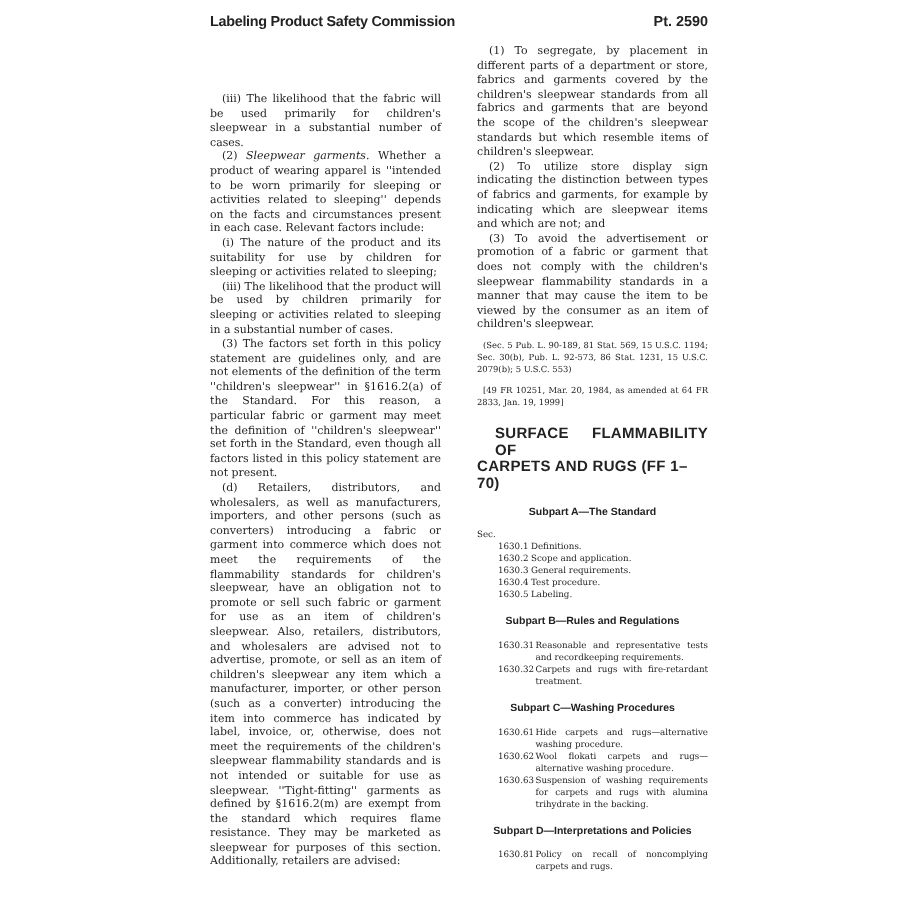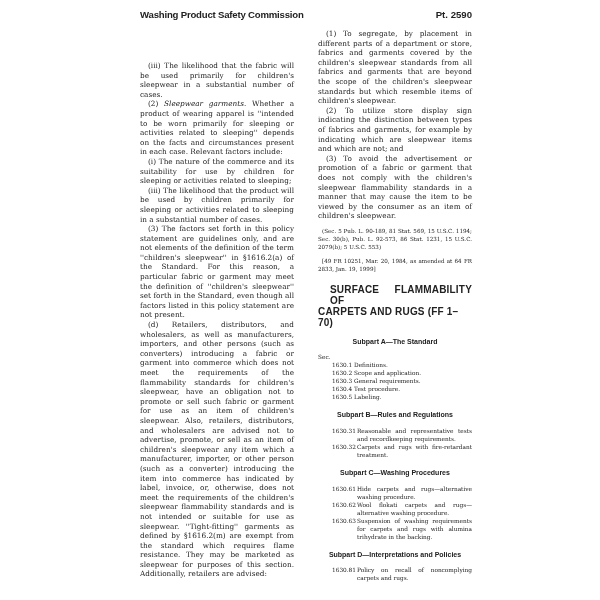--- a/index.html
+++ b/index.html
@@ -16,27 +16,27 @@
   .sub { font-family:"Liberation Sans", sans-serif; font-weight:bold; font-size:7px; text-align:center; margin:9px 0 7px 0; }
   .toc { font-size:5.8px; line-height:8px; }
   .toc .row { display:flex; padding-left:14px; text-indent:-14px; }
   .toc .num { display:inline-block; width:22px; flex:none; text-indent:0; }
   .toc .txt { flex:1; text-indent:0; }
   .pg { position:absolute; left:289px; top:568px; font-size:13px; font-family:"Liberation Sans", sans-serif;margin-top:36px; }
 </style>
 </head>
 <body>
 
-<div class="hdr-left">Washing Product Safety Commission</div>
+<div class="hdr-left">Labeling Product Safety Commission</div>
 <div class="hdr-right">Pt. 2590</div>
 
 <div class="col left">
   <p>(iii) The likelihood that the fabric will be used primarily for children's sleepwear in a substantial number of cases.</p>
   <p><span>(2) </span><i>Sleepwear garments.</i><span> Whether a product of wearing apparel is ''intended to be worn primarily for sleeping or activities related to sleeping'' depends on the facts and circumstances present in each case. Relevant factors include:</span></p>
-  <p>(i) The nature of the commerce and its suitability for use by children for sleeping or activities related to sleeping;</p>
+  <p>(i) The nature of the product and its suitability for use by children for sleeping or activities related to sleeping;</p>
   <p>(iii) The likelihood that the product will be used by children primarily for sleeping or activities related to sleeping in a substantial number of cases.</p>
   <p>(3) The factors set forth in this policy statement are guidelines only, and are not elements of the definition of the term ''children's sleepwear'' in §1616.2(a) of the Standard. For this reason, a particular fabric or garment may meet the definition of ''children's sleepwear'' set forth in the Standard, even though all factors listed in this policy statement are not present.</p>
   <p>(d) Retailers, distributors, and wholesalers, as well as manufacturers, importers, and other persons (such as converters) introducing a fabric or garment into commerce which does not meet the requirements of the flammability standards for children's sleepwear, have an obligation not to promote or sell such fabric or garment for use as an item of children's sleepwear. Also, retailers, distributors, and wholesalers are advised not to advertise, promote, or sell as an item of children's sleepwear any item which a manufacturer, importer, or other person (such as a converter) introducing the item into commerce has indicated by label, invoice, or, otherwise, does not meet the requirements of the children's sleepwear flammability standards and is not intended or suitable for use as sleepwear. ''Tight-fitting'' garments as defined by §1616.2(m) are exempt from the standard which requires flame resistance. They may be marketed as sleepwear for purposes of this section. Additionally, retailers are advised:</p>
 </div>
 
 <div class="col right">
   <p>(1) To segregate, by placement in different parts of a department or store, fabrics and garments covered by the children's sleepwear standards from all fabrics and garments that are beyond the scope of the children's sleepwear standards but which resemble items of children's sleepwear.</p>
   <p>(2) To utilize store display sign indicating the distinction between types of fabrics and garments, for example by indicating which are sleepwear items and which are not; and</p>
   <p>(3) To avoid the advertisement or promotion of a fabric or garment that does not comply with the children's sleepwear flammability standards in a manner that may cause the item to be viewed by the consumer as an item of children's sleepwear.</p>
   <p class="cite">(Sec. 5 Pub. L. 90-189, 81 Stat. 569, 15 U.S.C. 1194; Sec. 30(b), Pub. L. 92-573, 86 Stat. 1231, 15 U.S.C. 2079(b); 5 U.S.C. 553)</p>

